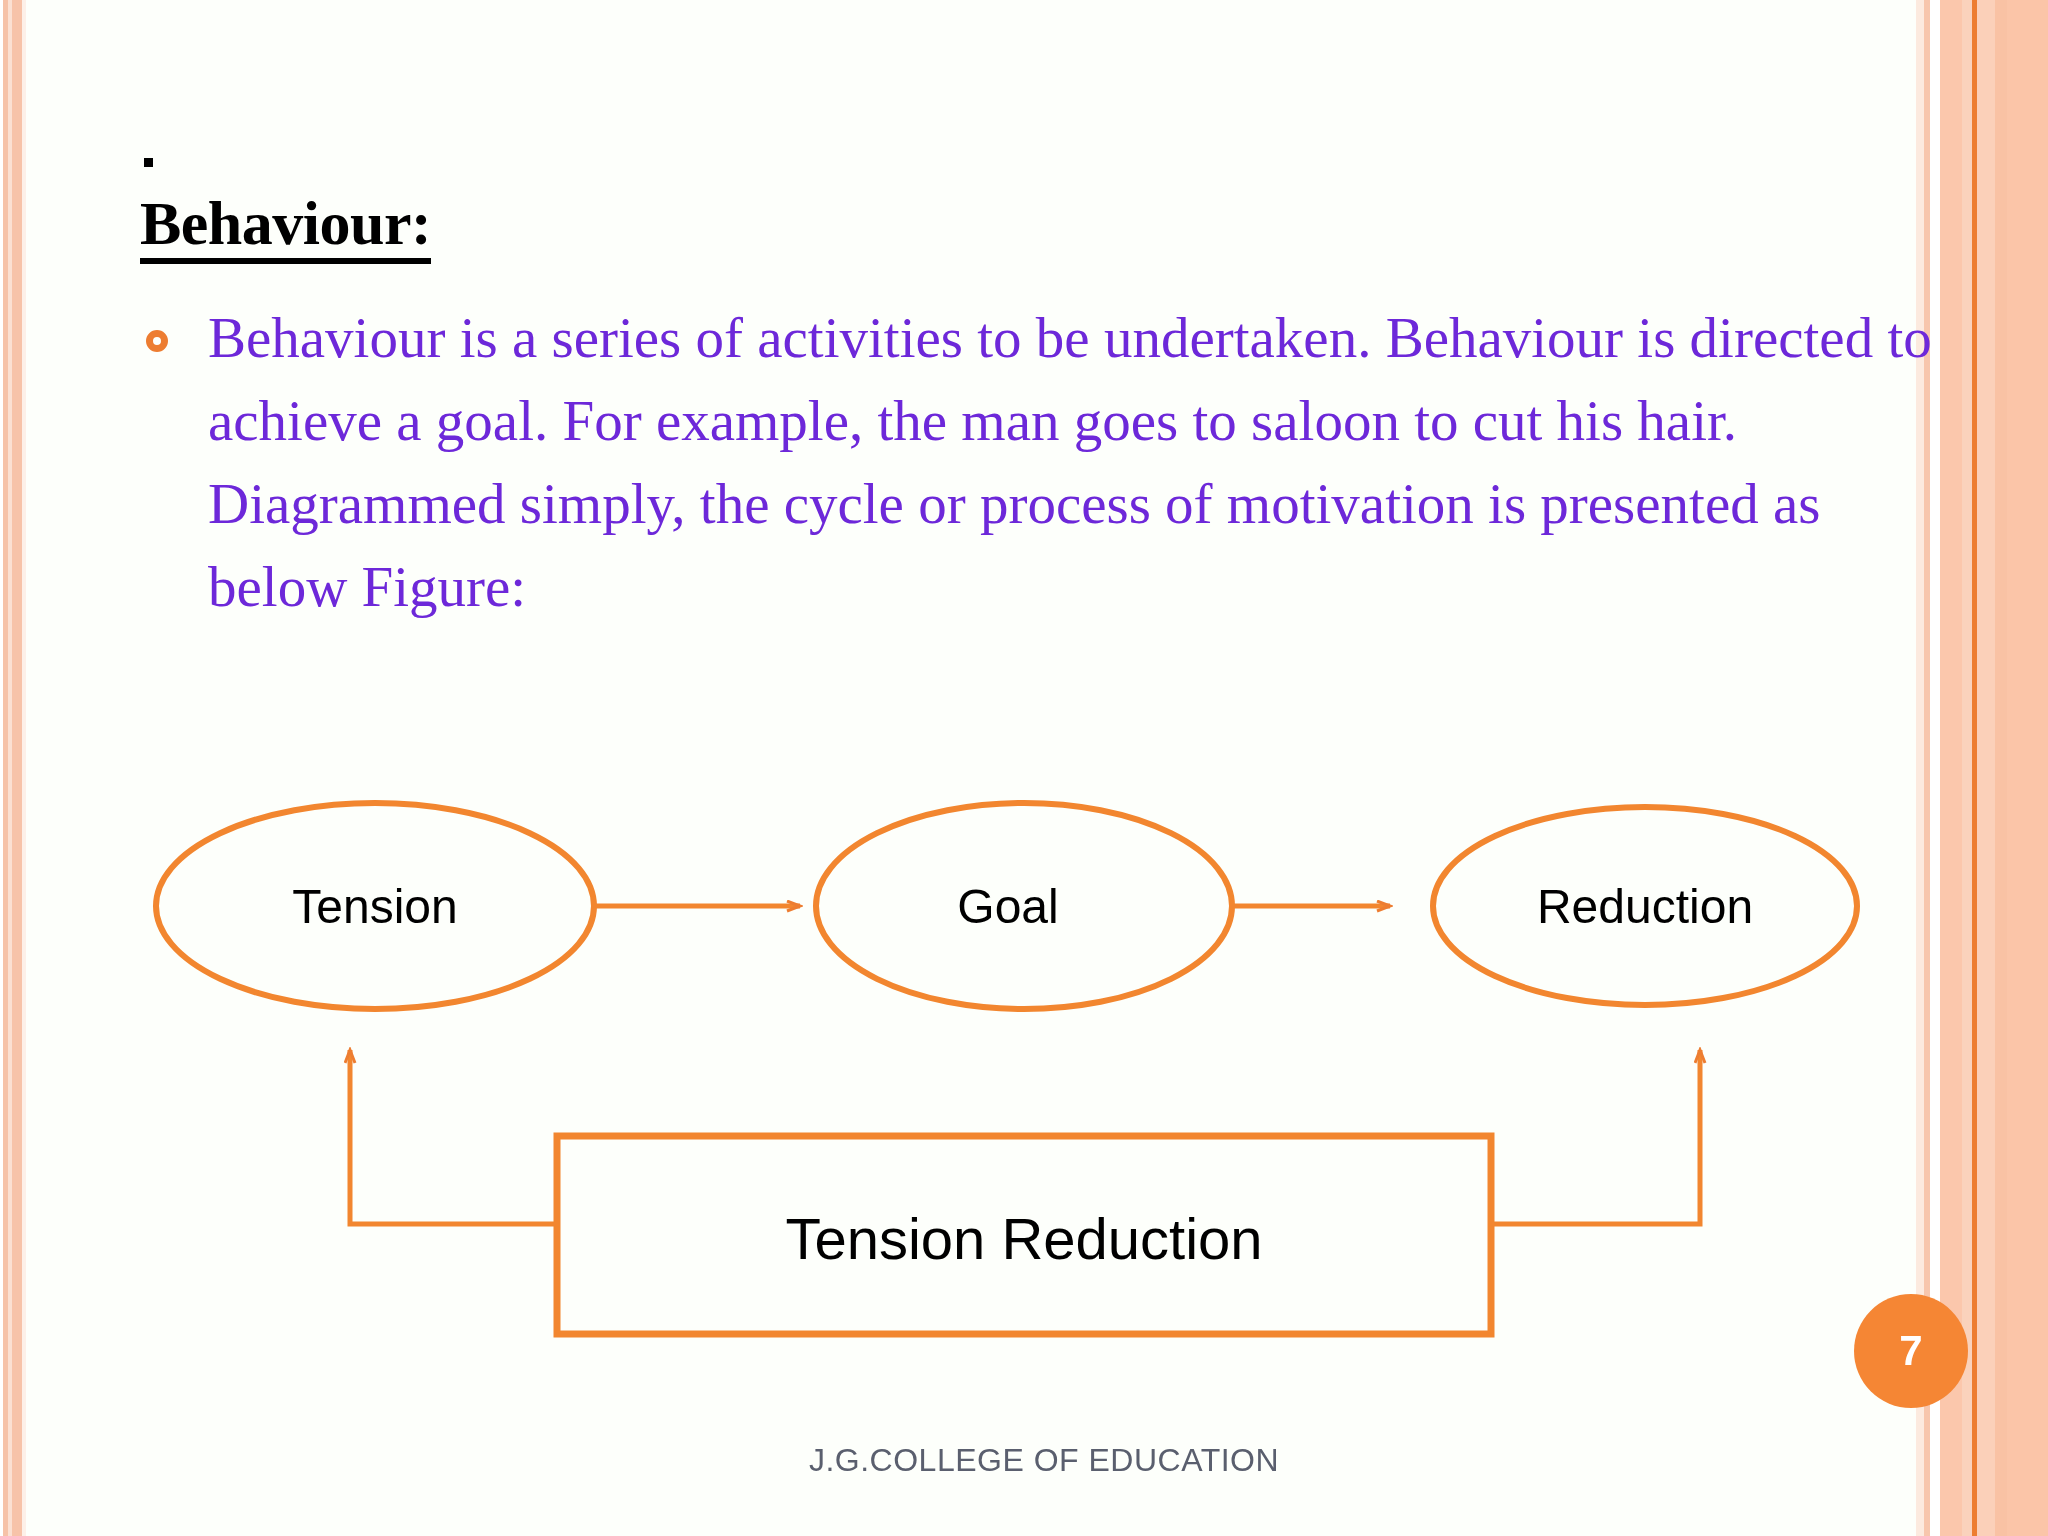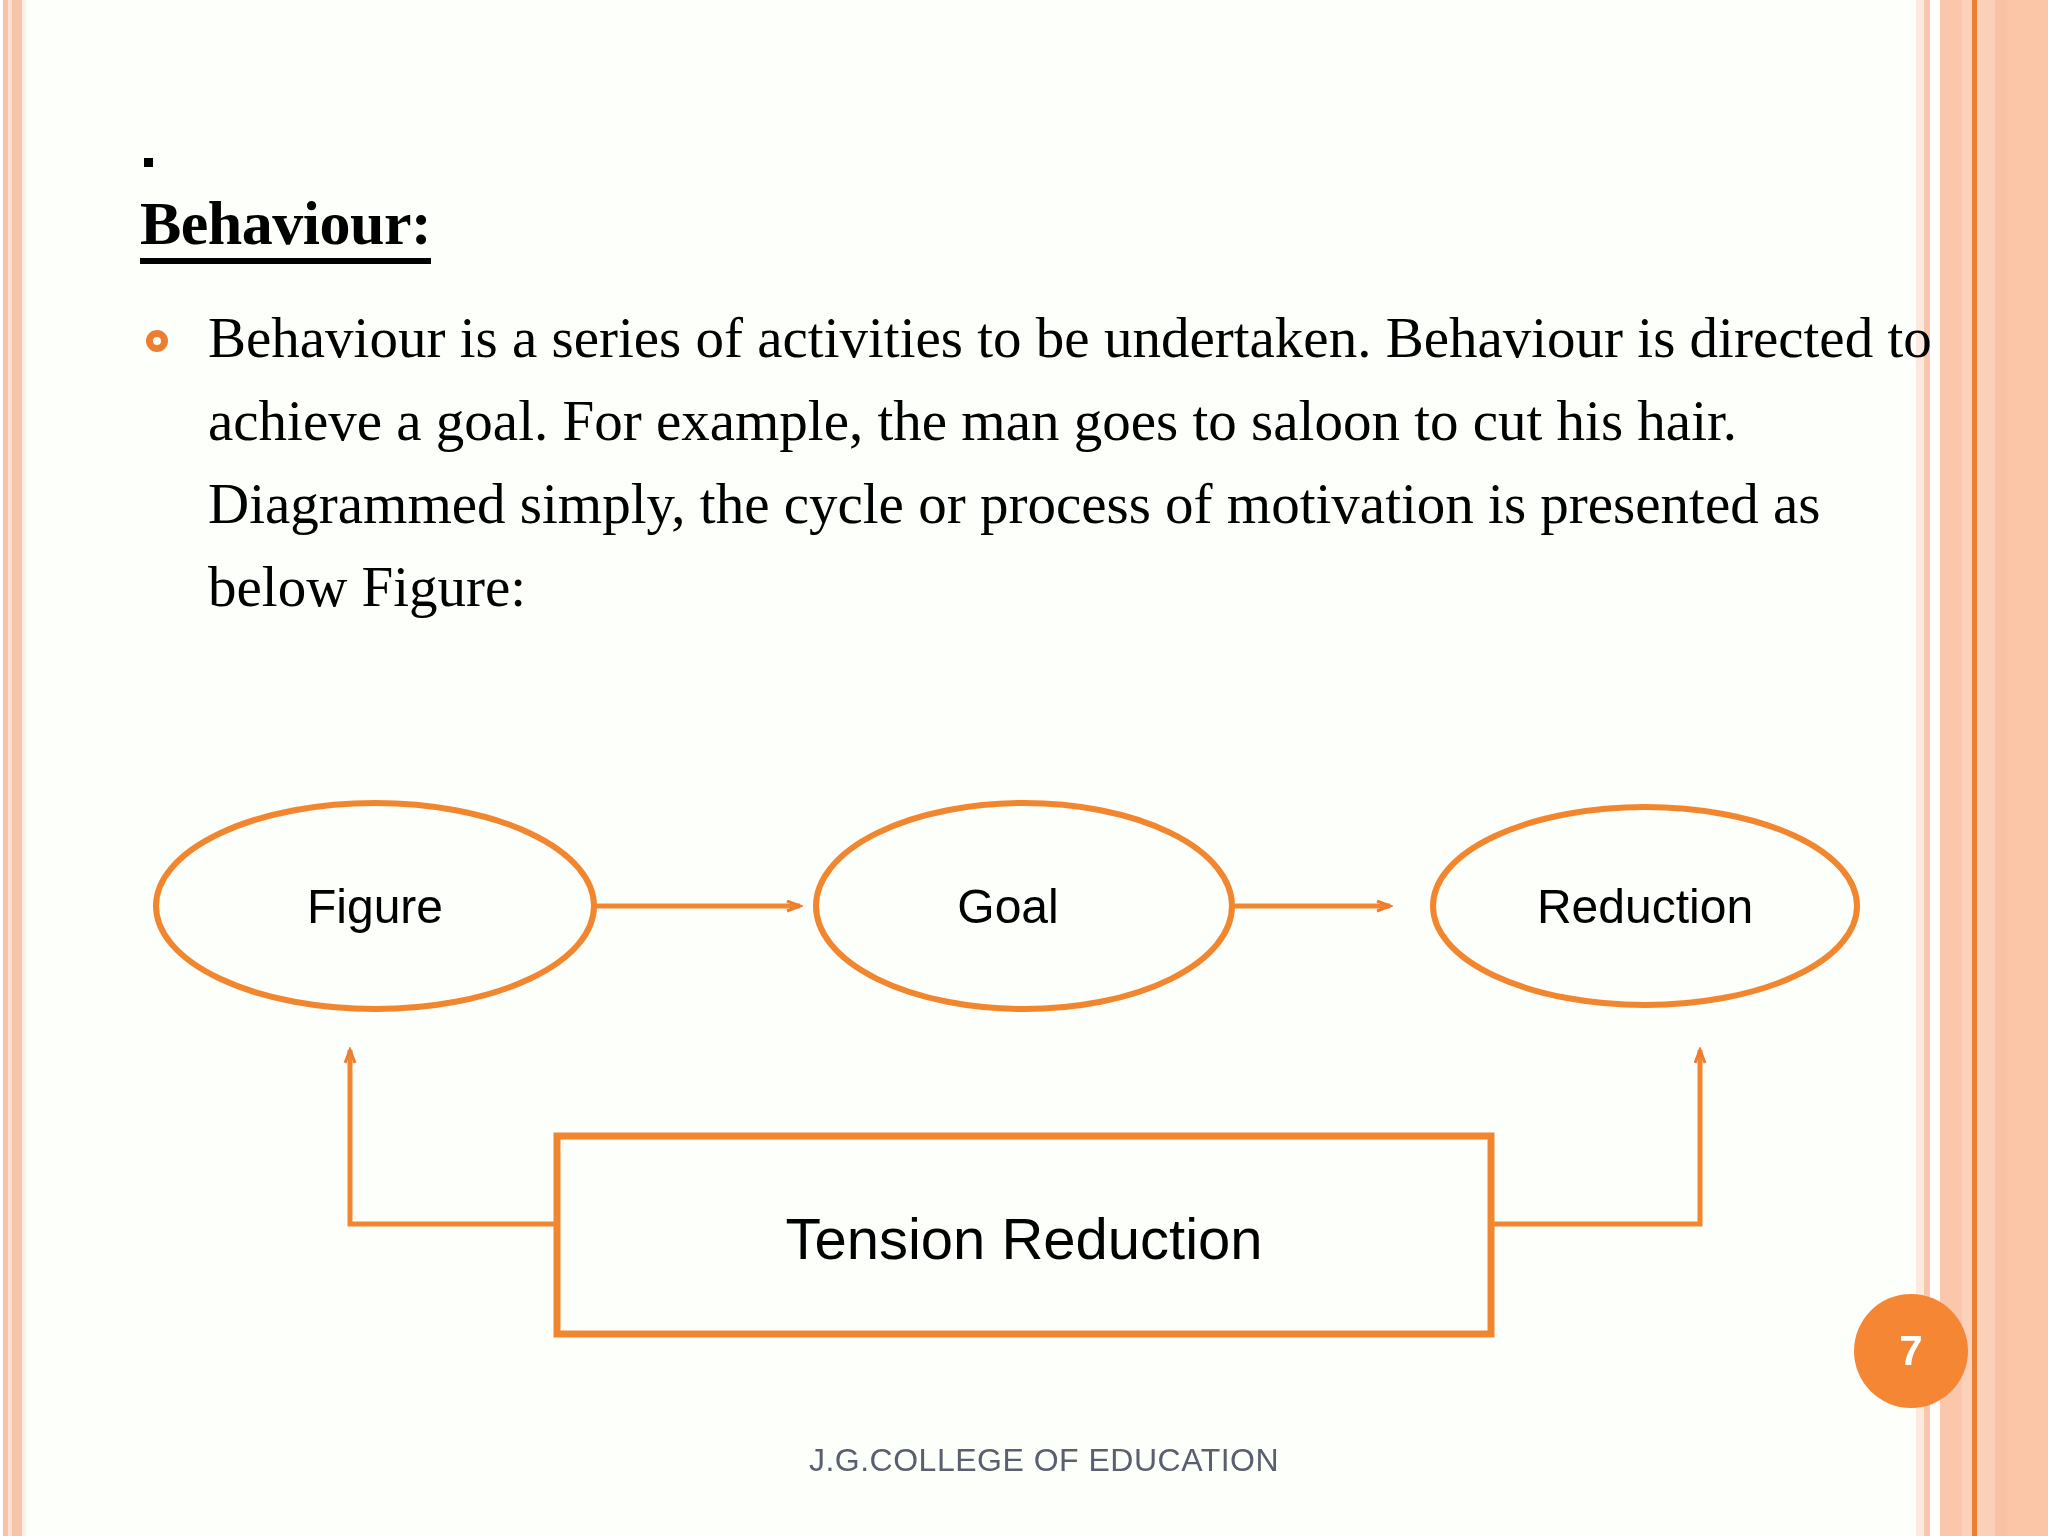--- a/index.html
+++ b/index.html
@@ -82,21 +82,21 @@
     height: 22px;
     border: 7px solid #ED7D31;
     border-radius: 50%;
     box-sizing: border-box;
   }
   .bullet-text {
     margin-left: 66px;
     font-family: "Liberation Serif", serif;
     font-size: 57px;
     line-height: 83px;
-    color: #000000;
+    color: #6d28d9;
     text-align: left;
   }
 
   
   .diagram {
     position: absolute;
     left: 0;
     top: 0;
     width: 2048px;
     height: 1536px;
@@ -207,21 +207,21 @@
 
       <line x1="1214" y1="906" x2="1370" y2="906" stroke="#F2862F" stroke-width="5" marker-end="url(#arrowOpen)"></line>
 
       <rect x="537" y="1136" width="934" height="198" fill="none" stroke="#F2862F" stroke-width="7"></rect>
 
       <path d="M537,1224 L330,1224 L330,1050" fill="none" stroke="#F2862F" stroke-width="5" marker-end="url(#arrowOpenUp)"></path>
 
       <path d="M1471,1224 L1680,1224 L1680,1050" fill="none" stroke="#F2862F" stroke-width="5" marker-end="url(#arrowOpenUp)"></path>
     </svg>
 
-    <div class="node-label" style="left:355px; top:906px;">Figure</div>
+    <div class="node-label" style="left:355px; top:906px;">Tension</div>
     <div class="node-label" style="left:988px; top:906px;">Goal</div>
     <div class="node-label" style="left:1625px; top:906px;">Reduction</div>
     <div class="box-label" style="left:1004px; top:1238px;">Tension Reduction</div>
 
     <div class="page-badge">7</div>
 
     <div class="footer">J.G.COLLEGE OF EDUCATION</div>
 
   </div>
 </div>

